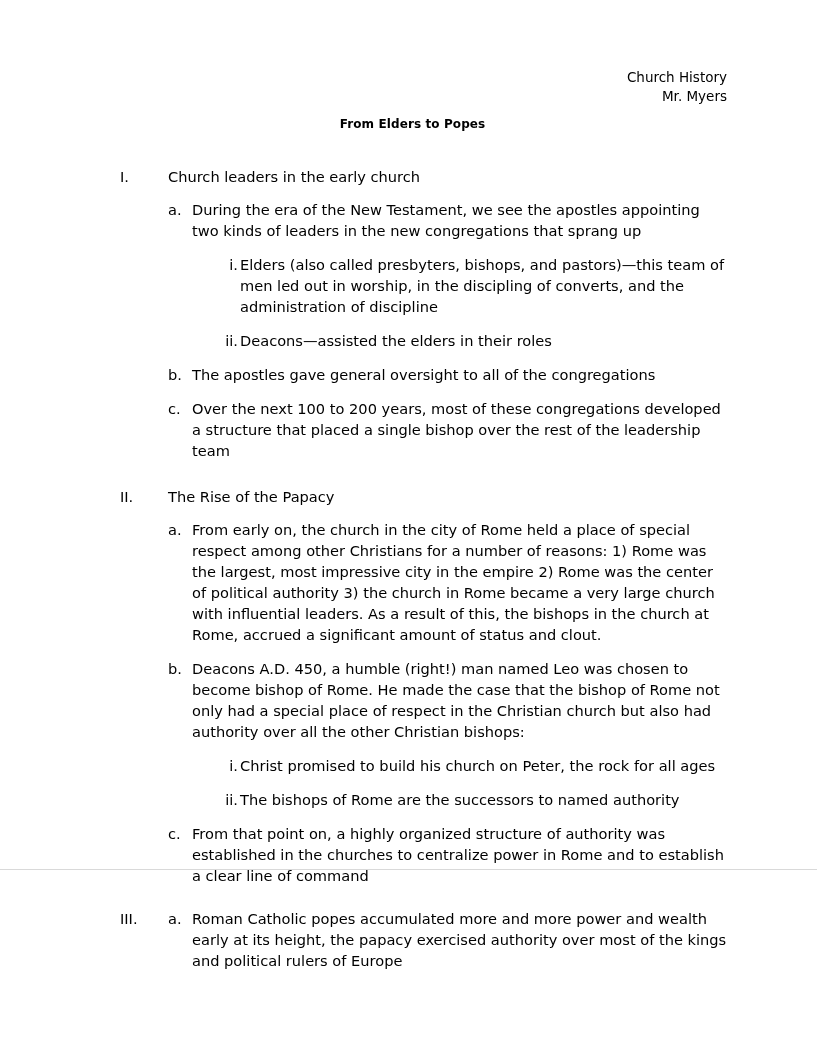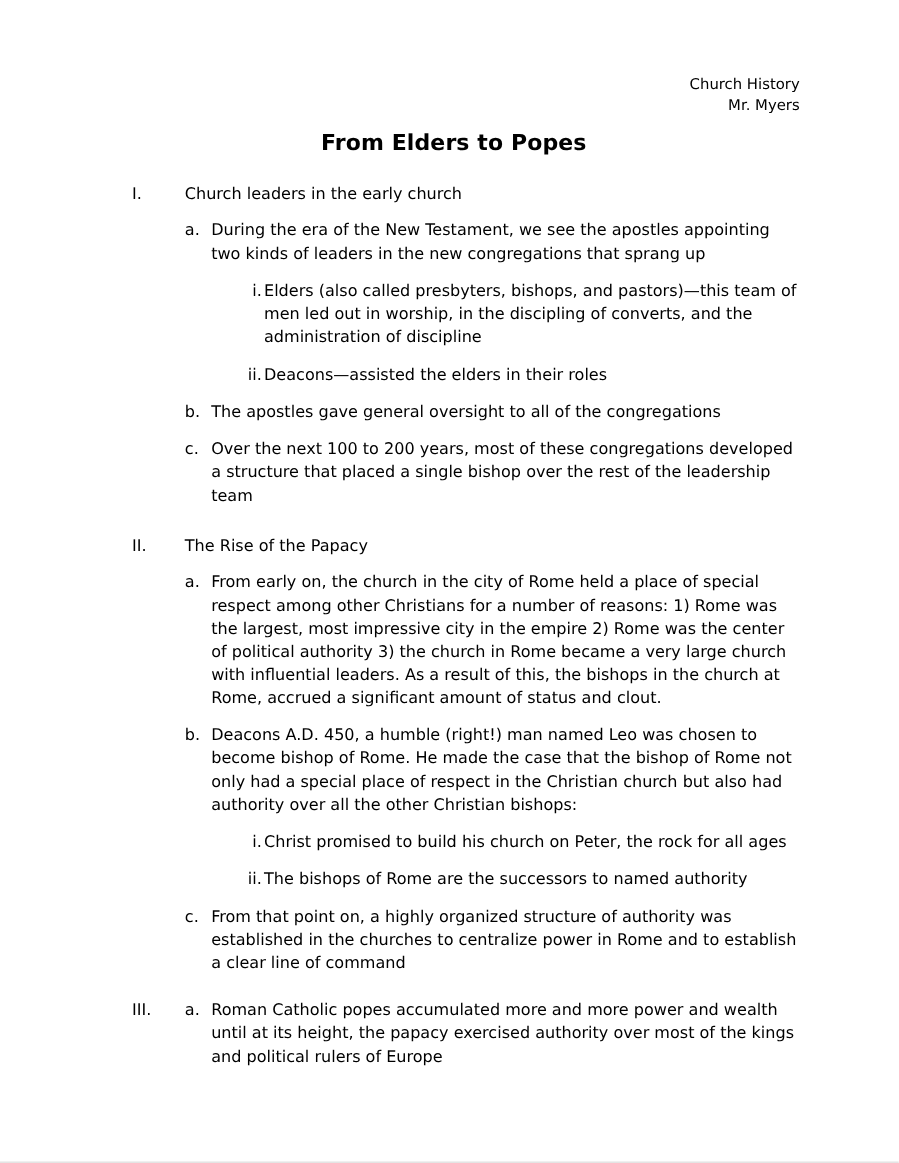--- a/index.html
+++ b/index.html
@@ -14,21 +14,21 @@
     font-family: "DejaVu Sans", "Liberation Sans", sans-serif;
     color: #000000;
     -webkit-font-smoothing: antialiased;
     overflow: hidden;
     position: relative;
   }
 
   .page {
     position: relative;
     width: 817px;
-    height: 1057px;
+    height: 870px;
     box-sizing: border-box;
     border-bottom: 1px solid #d9d9d9;
     background: #ffffff;
   }
 
   
   .doc-header {
     position: absolute;
     top: 68px;
     left: 0;
@@ -43,21 +43,21 @@
     white-space: pre;
   }
 
   
   .doc-title {
     position: absolute;
     top: 106px;
     left: 120px;
     width: 585px;
     text-align: center;
-    font-size: 20px;
+    font-size: 12px;
     font-weight: bold;
     letter-spacing: 0.1px;
     line-height: 21px;
   }
 
   
   .outline {
     position: absolute;
     top: 141px;
     left: 0;
@@ -209,17 +209,17 @@
       <span class="marker">c.</span>
       <span class="body">From that point on, a highly organized structure of authority was established in the churches to centralize power in Rome and to establish a clear line of command</span>
     </div>
 
     <div class="item lvl1 sp-section">
       <span class="marker">III.</span>
     </div>
 
     <div class="item lvl2 sp-after-l1">
       <span class="marker">a.</span>
-      <span class="body">Roman Catholic popes accumulated more and more power and wealth until at its height, the papacy exercised authority over most of the kings and political rulers of Europe</span>
+      <span class="body">Roman Catholic popes accumulated more and more power and wealth early at its height, the papacy exercised authority over most of the kings and political rulers of Europe</span>
     </div>
 
   </div>
 </div>
 
 </body></html>

